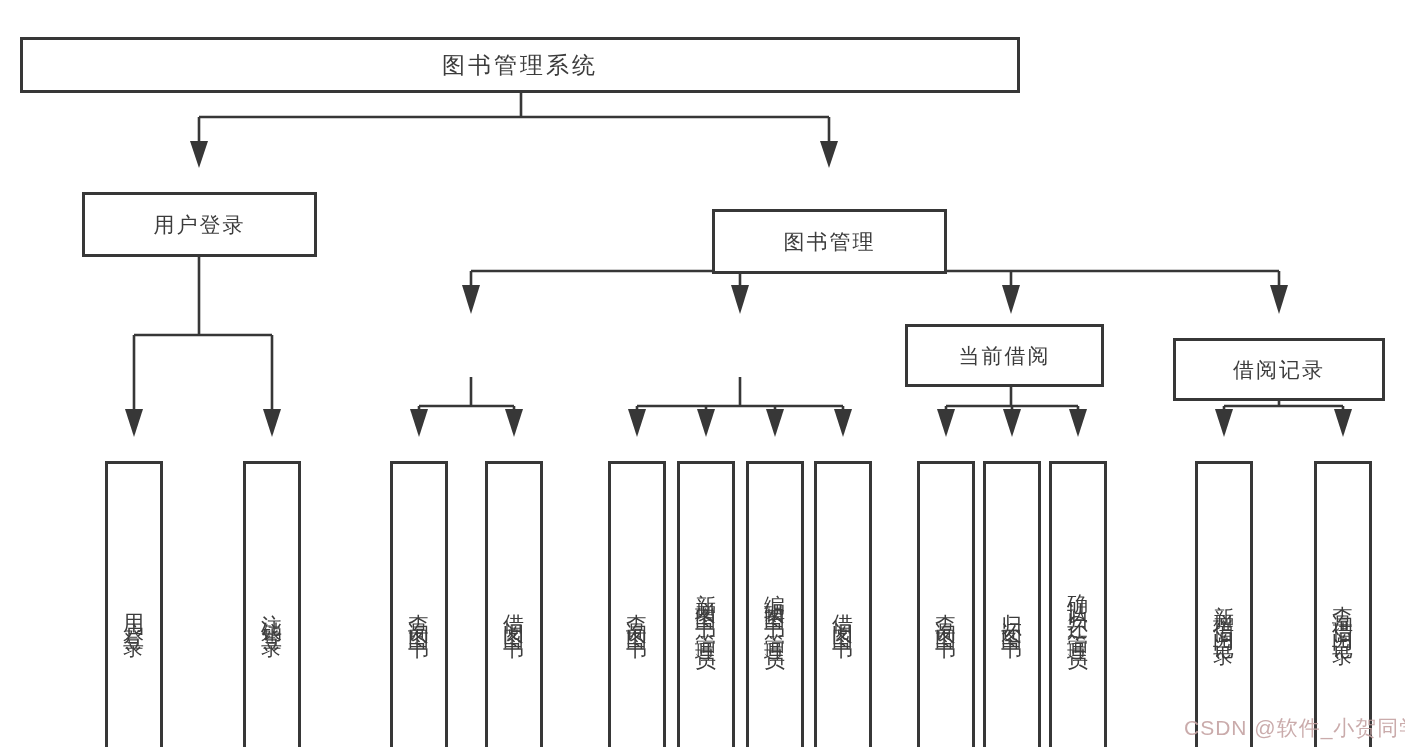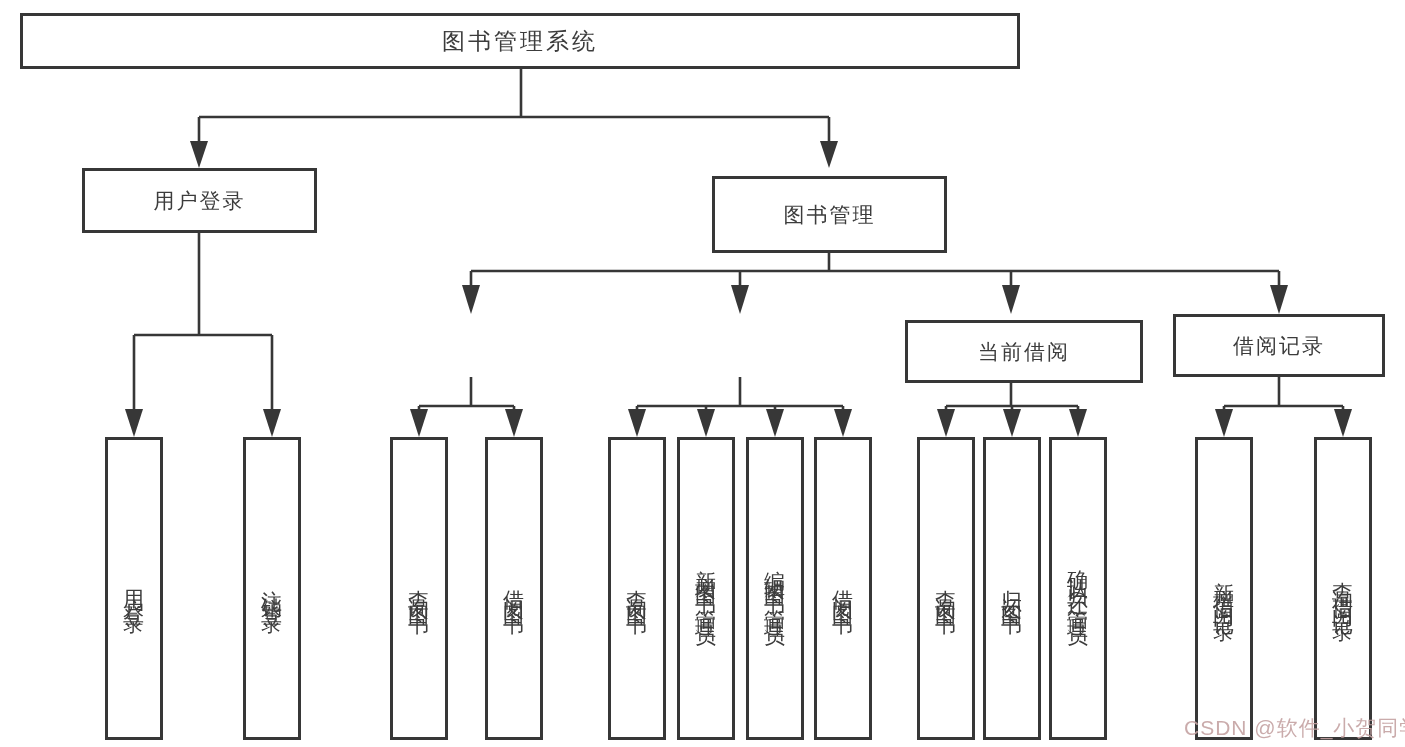--- a/index.html
+++ b/index.html
@@ -19,20 +19,21 @@
   }
   .node {
     position: absolute;
     box-sizing: border-box;
     background: #ffffff;
     border: 3px solid #373737;
     display: flex;
     align-items: center;
     justify-content: center;
     color: #3c3c3c;
+    margin-top: 24px;
   }
   .hbox .label {
     font-size: 21px;
     letter-spacing: 2px;
     white-space: nowrap;
   }
   .root-box .label {
     font-size: 23px;
     letter-spacing: 3px;
   }
@@ -107,25 +108,25 @@
     </g>
   </svg>
 
   <div class="node hbox root-box" style="left:20px;top:13px;width:1000px;height:56px">
     <span class="label">图书管理系统</span>
   </div>
 
   <div class="node hbox" style="left:82px;top:168px;width:235px;height:65px">
     <span class="label">用户登录</span>
   </div>
-  <div class="node hbox" style="left:712px;top:176px;width:235px;height:77px">
+  <div class="node hbox" style="left:712px;top:185px;width:235px;height:65px">
     <span class="label">图书管理</span>
   </div>
 
-  <div class="node hbox" style="left:905px;top:320px;width:238px;height:63px">
+  <div class="node hbox" style="left:905px;top:300px;width:199px;height:63px">
     <span class="label">当前借阅</span>
   </div>
   <div class="node hbox" style="left:1173px;top:314px;width:212px;height:63px">
     <span class="label">借阅记录</span>
   </div>
 
   <div class="node vbox" style="left:105px">
     <span class="vlabel">用户登录</span>
   </div>
   <div class="node vbox" style="left:243px">

